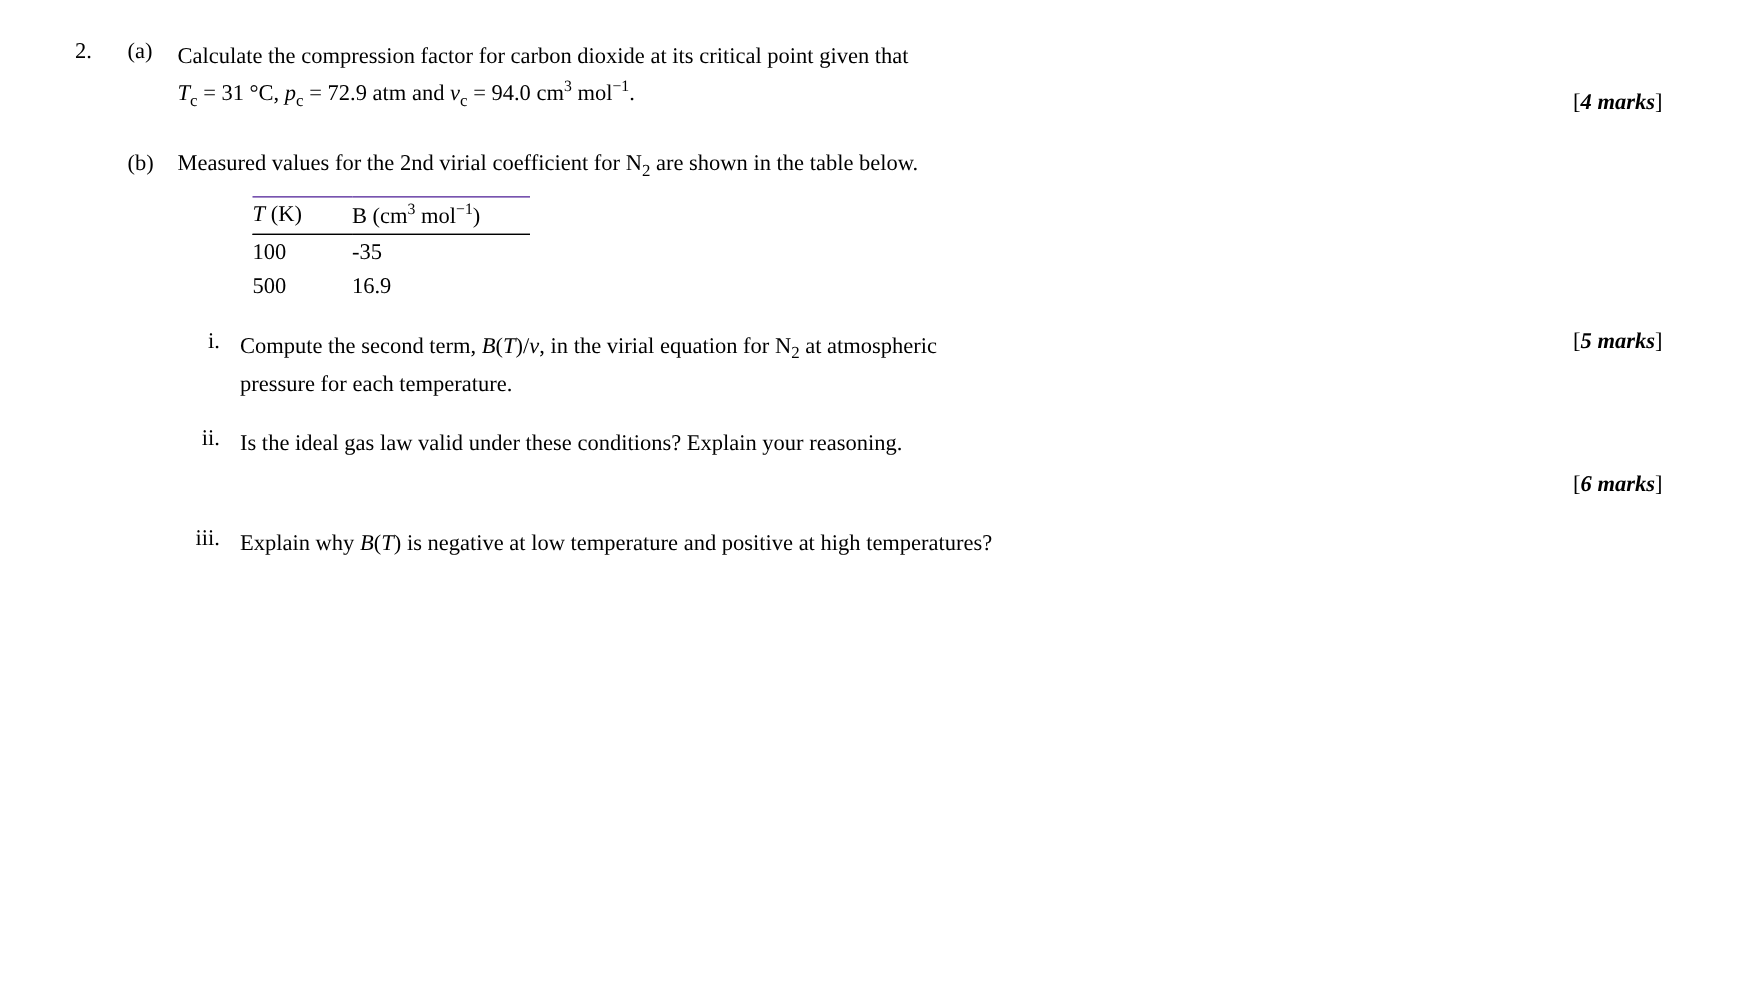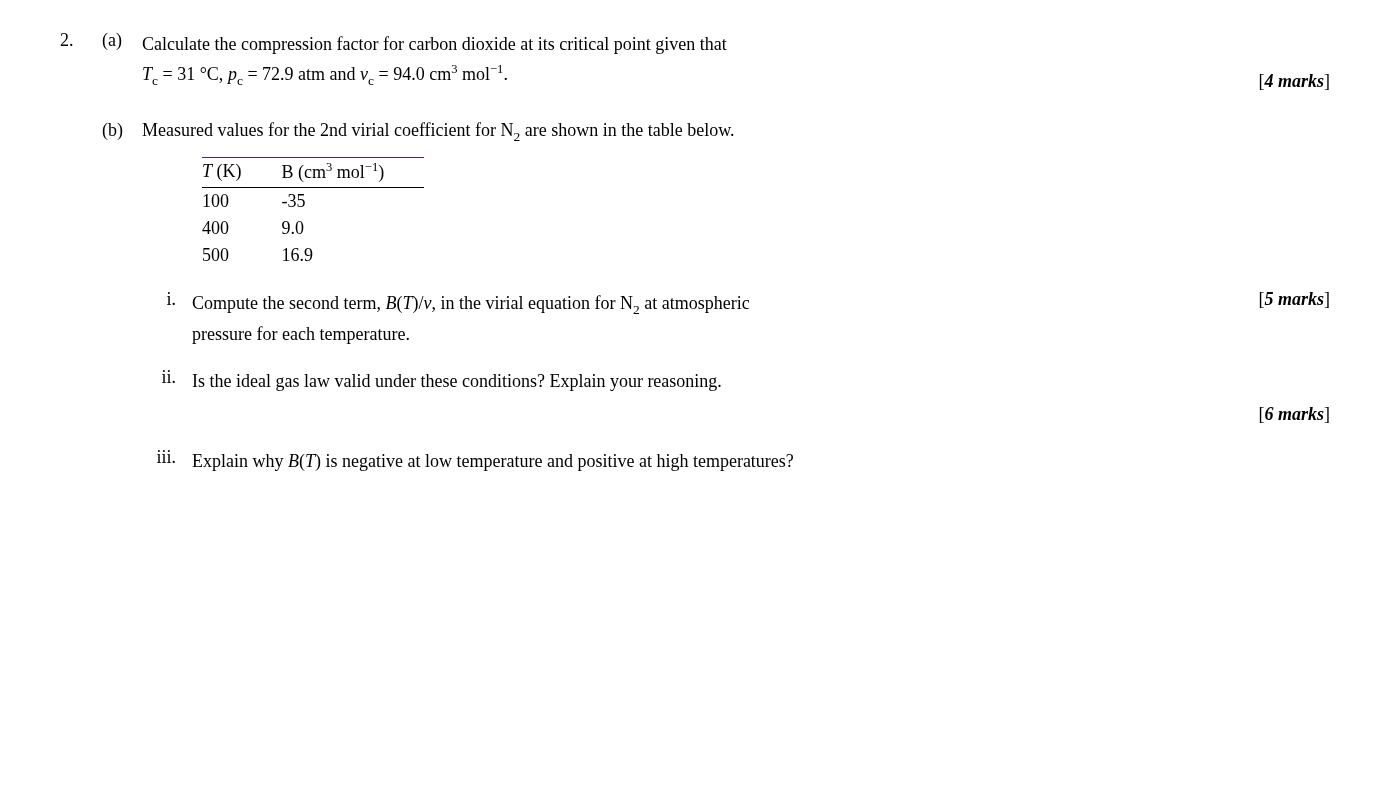--- a/index.html
+++ b/index.html
@@ -189,24 +189,20 @@
                   <th><i>T</i> (K)</th>
                   <th>B (cm<sup>3</sup> mol<sup>−1</sup>)</th>
                 </tr>
               </thead>
               <tbody>
                 <tr>
                   <td>100</td>
                   <td>-35</td>
                 </tr>
                 <tr>
-                  <td>400</td>
-                  <td>9.0</td>
-                </tr>
-                <tr>
                   <td>500</td>
                   <td>16.9</td>
                 </tr>
               </tbody>
             </table>
 
             <div class="sub-parts">
 
               <div class="sub-part">
                 <div class="sub-part-label">i.</div>

